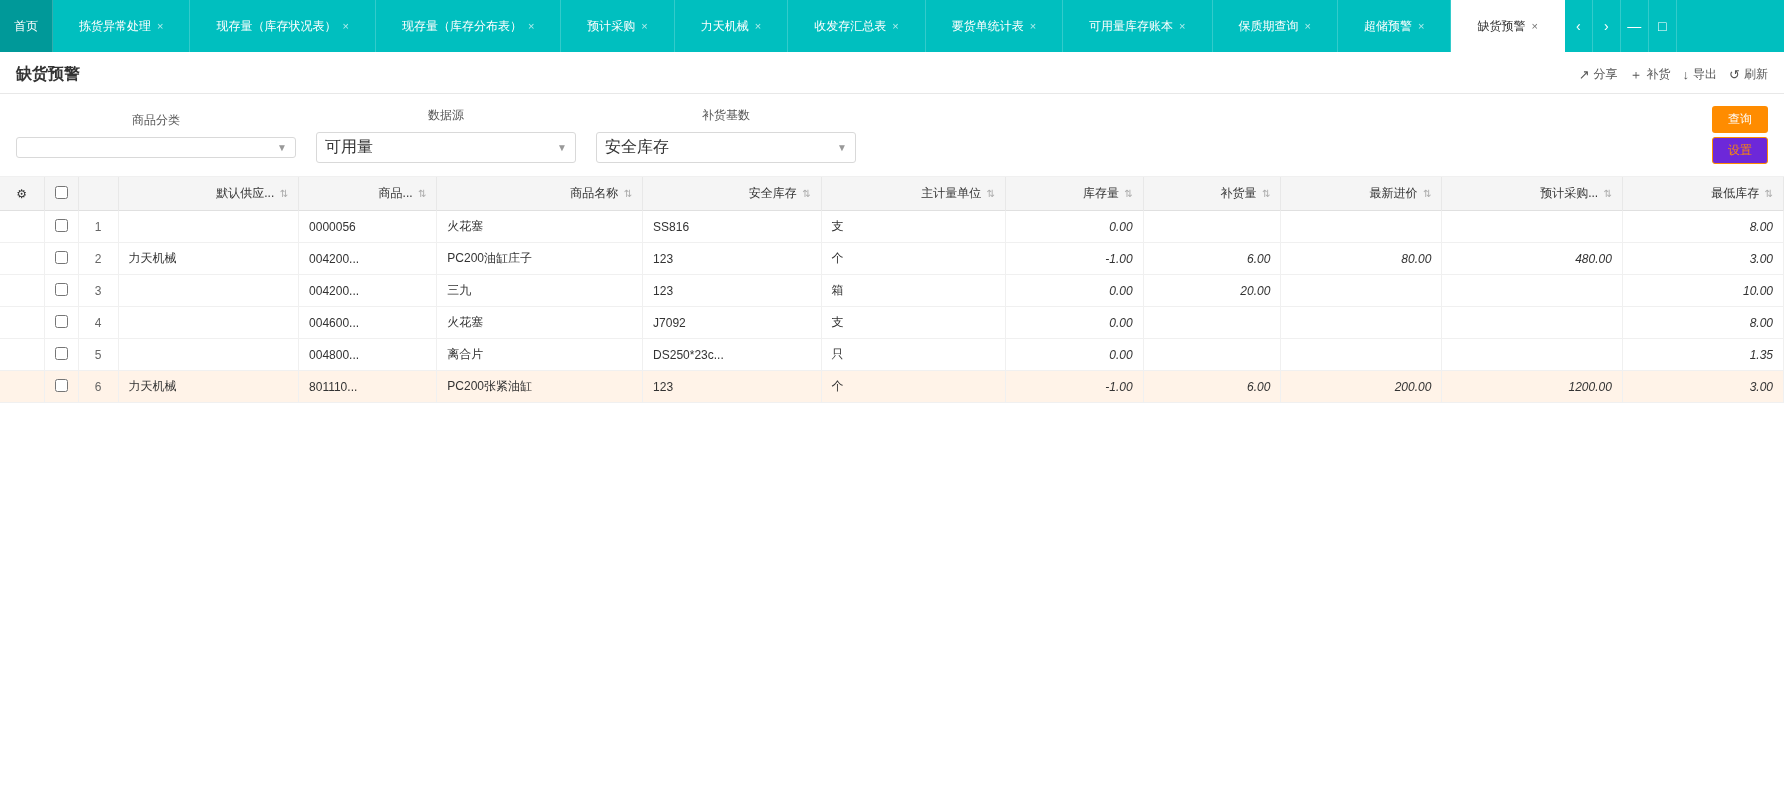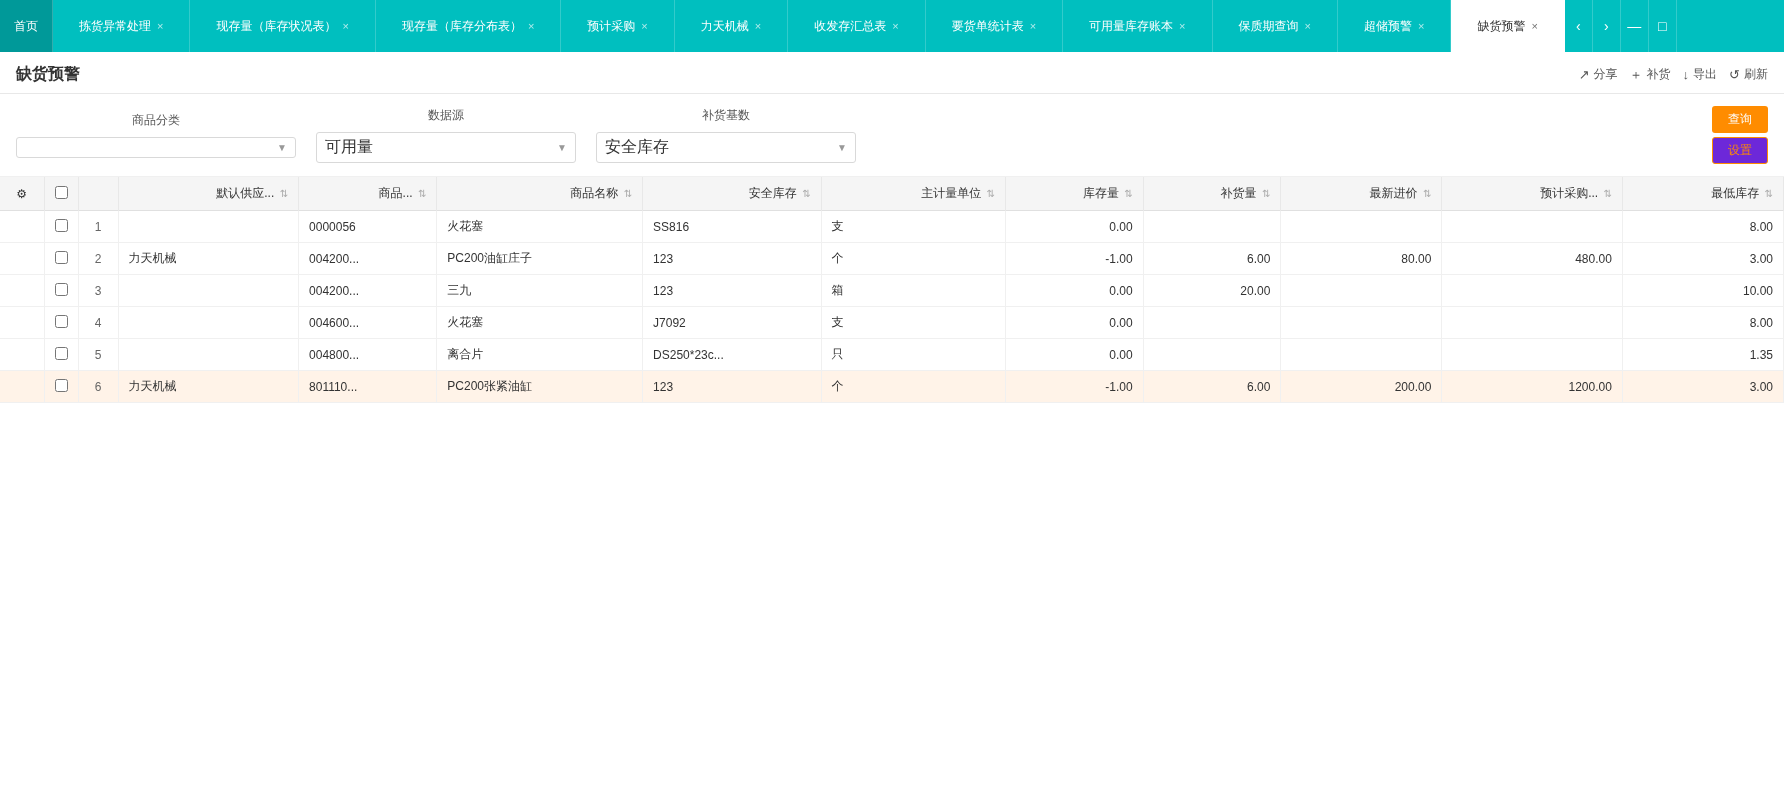--- a/index.html
+++ b/index.html
@@ -173,21 +173,21 @@
     tbody tr {
       border-bottom: 1px solid #f0f0f0;
     }
     tbody tr.highlighted { background: #fff3e8; }
     tbody td {
       padding: 7px 10px;
       color: #333;
       white-space: nowrap;
       border-right: 1px solid #f0f0f0;
     }
-    .td-number { text-align: right; }
+    .td-number { text-align: right; font-style: italic; }
     .row-index { color: #666; text-align: center; width: 40px; }
     .gear-col { width: 44px; text-align: center; }
 
     .checkbox-cell {
       text-align: center;
       width: 30px;
     }
     .checkbox-cell input[type=checkbox] { cursor: pointer; }
 
     .gear-icon-cell {

